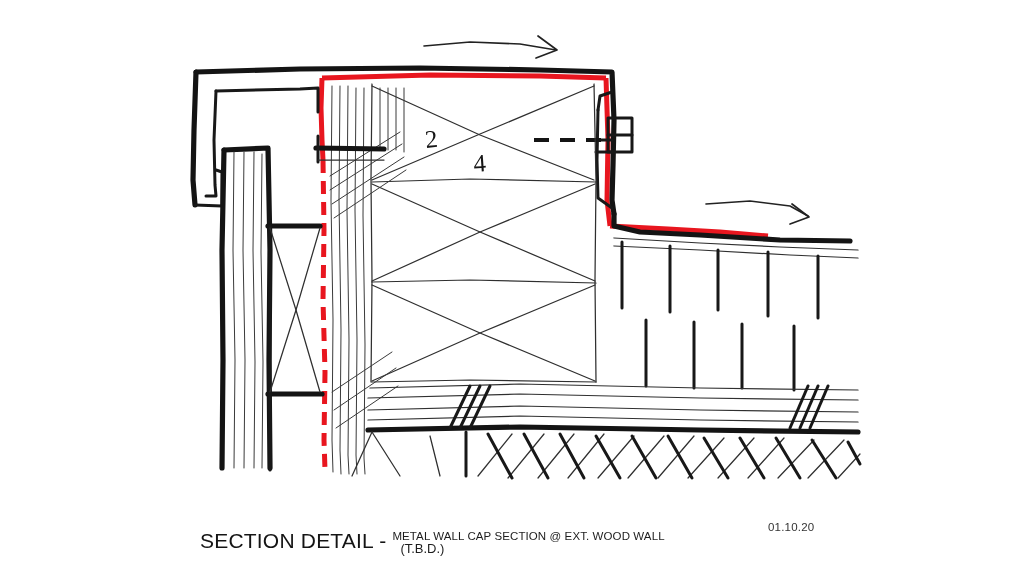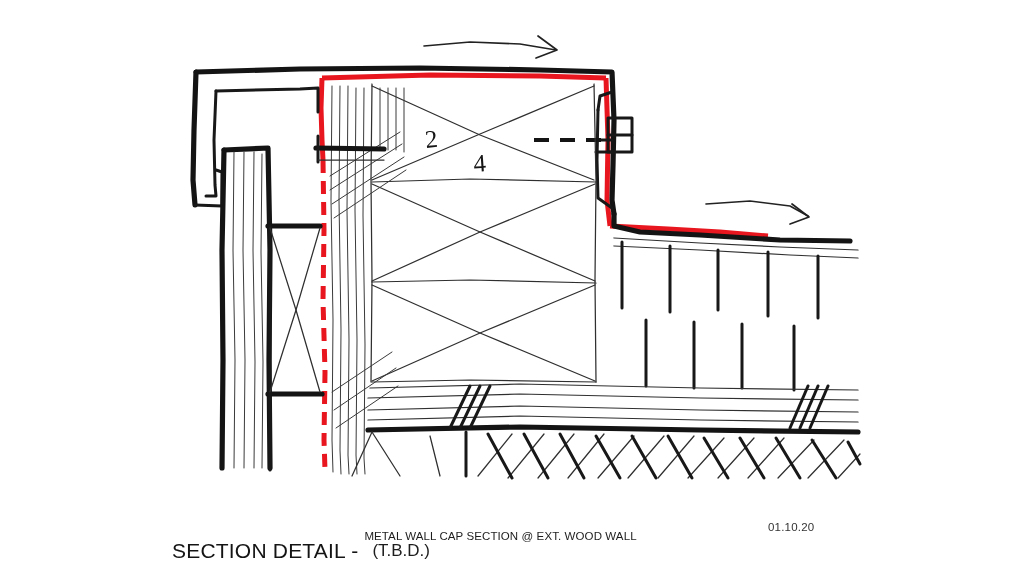--- a/index.html
+++ b/index.html
@@ -21,24 +21,24 @@
     position: absolute;
     left: 0;
     top: 0;
     width: 1024px;
     height: 576px;
   }
 
   
   .title-block {
     position: absolute;
-    left: 172px;
+    left: 200px;
     top: 524px;
     display: flex;
-    align-items: flex-end;
+    align-items: center;
   }
   .title-main {
     font-size: 21px;
     font-weight: 400;
     letter-spacing: 0.2px;
     color: #141414;
     white-space: nowrap;
     line-height: 1;
   }
   .title-sub-wrap {
@@ -48,21 +48,21 @@
   }
   .title-sub {
     font-size: 11.5px;
     font-weight: 400;
     letter-spacing: 0.1px;
     color: #1d1d1d;
     white-space: nowrap;
     display: block;
   }
   .title-tbd {
-    font-size: 17px;
+    font-size: 13px;
     font-weight: 400;
     color: #1d1d1d;
     display: block;
     margin-left: 8px;
   }
 
   .date-block {
     position: absolute;
     left: 768px;
     top: 521px;

